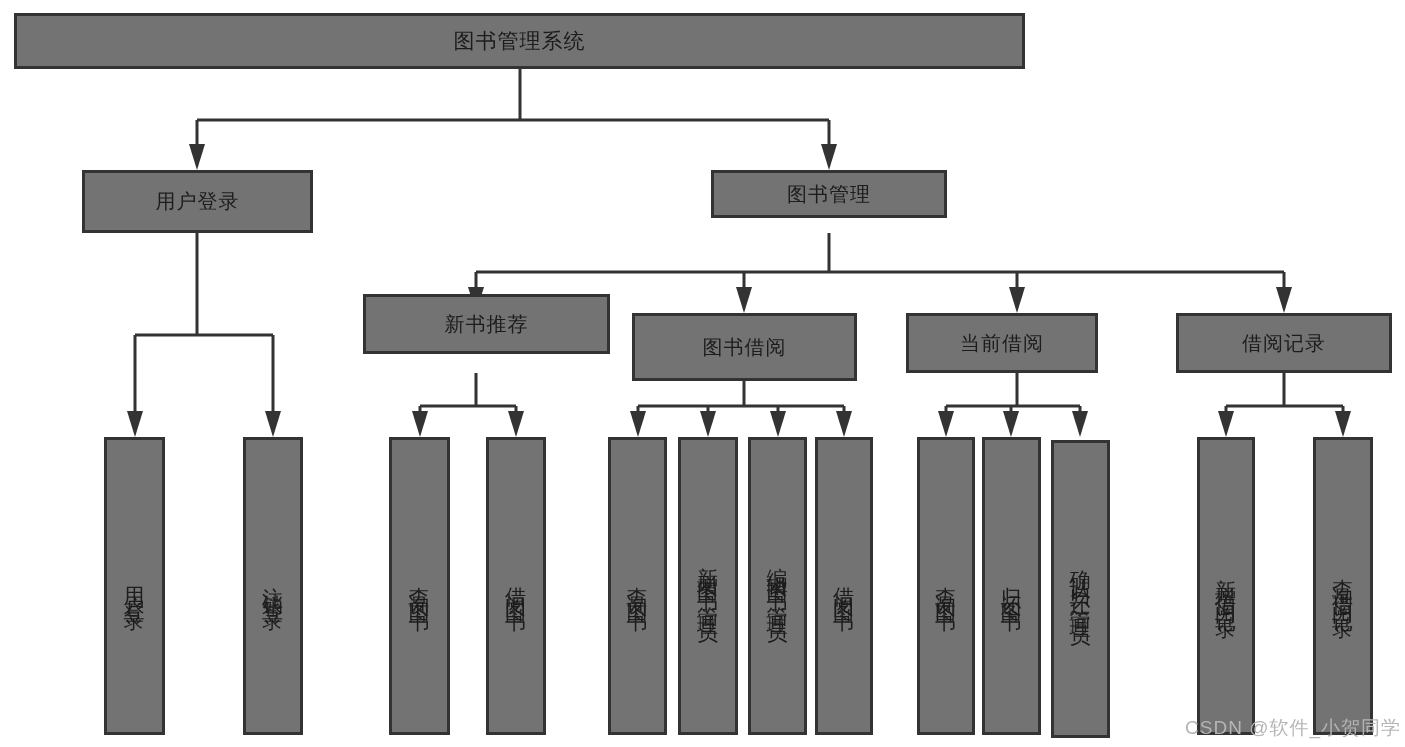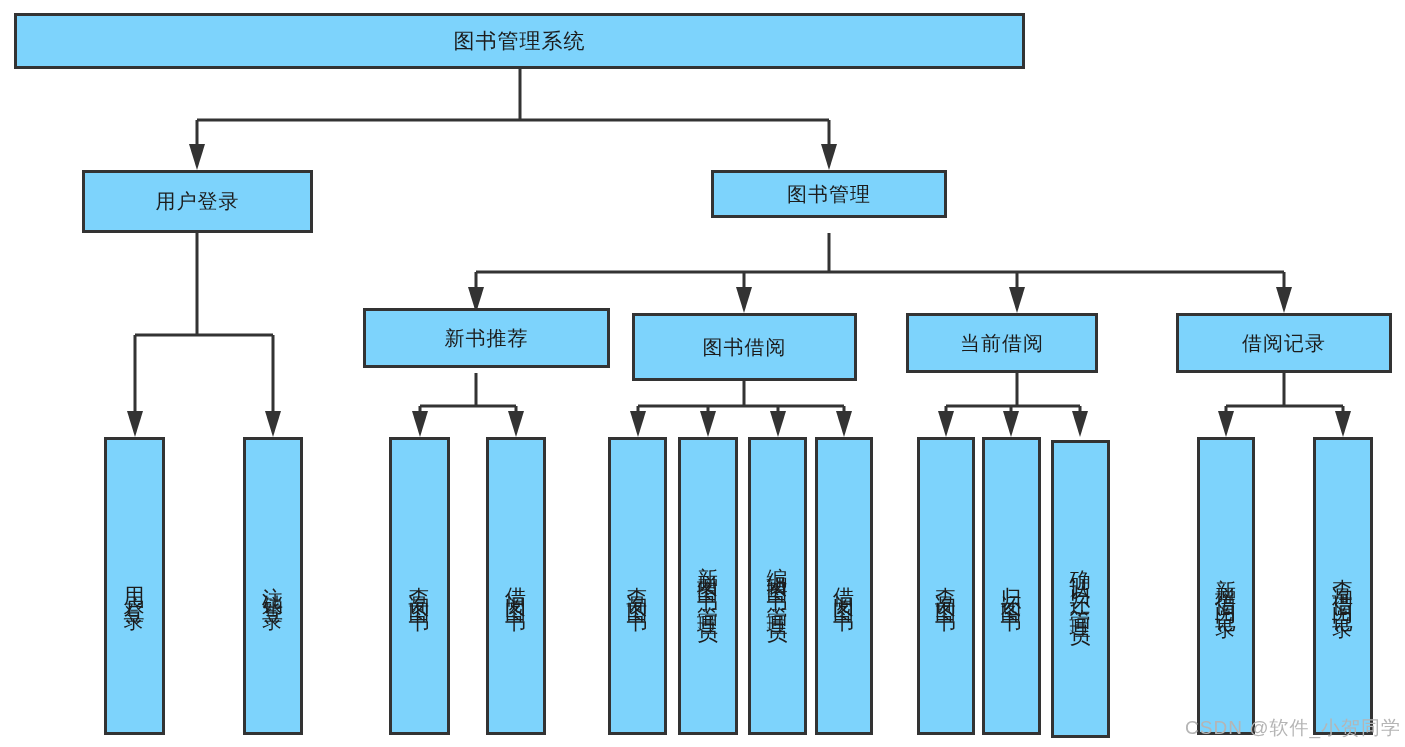--- a/index.html
+++ b/index.html
@@ -8,21 +8,21 @@
     width:1405px;height:747px;
     background:#ffffff;
     font-family:"Liberation Sans","DejaVu Sans",sans-serif;
     overflow:hidden;
   }
   #wires{position:absolute;left:0;top:0;width:1405px;height:747px;}
   .box{
     position:absolute;
     box-sizing:border-box;
     border:3px solid #333333;
-    background:#7dd3fc;
+    background:#737373;
     display:flex;align-items:center;justify-content:center;
     color:#1c1c1c;
     font-size:20px;
     letter-spacing:1px;
     text-align:center;
   }
   .vbox{
     writing-mode:vertical-rl;
     text-orientation:mixed;
     font-size:21px;
@@ -77,21 +77,21 @@
       <polygon points="1218,411 1234,411 1226,437"></polygon>
       <polygon points="1335,411 1351,411 1343,437"></polygon>
     </g>
   </svg>
 
   <div class="box root" style="left:14px;top:13px;width:1011px;height:56px">图书管理系统</div>
 
   <div class="box" style="left:82px;top:170px;width:231px;height:63px">用户登录</div>
   <div class="box" style="left:711px;top:170px;width:236px;height:48px">图书管理</div>
 
-  <div class="box" style="left:363px;top:308px;width:247px;height:60px">新书推荐</div>
+  <div class="box" style="left:363px;top:294px;width:247px;height:60px">新书推荐</div>
   <div class="box" style="left:632px;top:313px;width:225px;height:68px">图书借阅</div>
   <div class="box" style="left:906px;top:313px;width:192px;height:60px">当前借阅</div>
   <div class="box" style="left:1176px;top:313px;width:216px;height:60px">借阅记录</div>
 
   <div class="box vbox" style="left:104px;top:437px;width:61px;height:298px">用户登录</div>
   <div class="box vbox" style="left:243px;top:437px;width:60px;height:298px">注销登录</div>
 
   <div class="box vbox" style="left:389px;top:437px;width:61px;height:298px">查询图书</div>
   <div class="box vbox" style="left:486px;top:437px;width:60px;height:298px">借阅图书</div>
 

